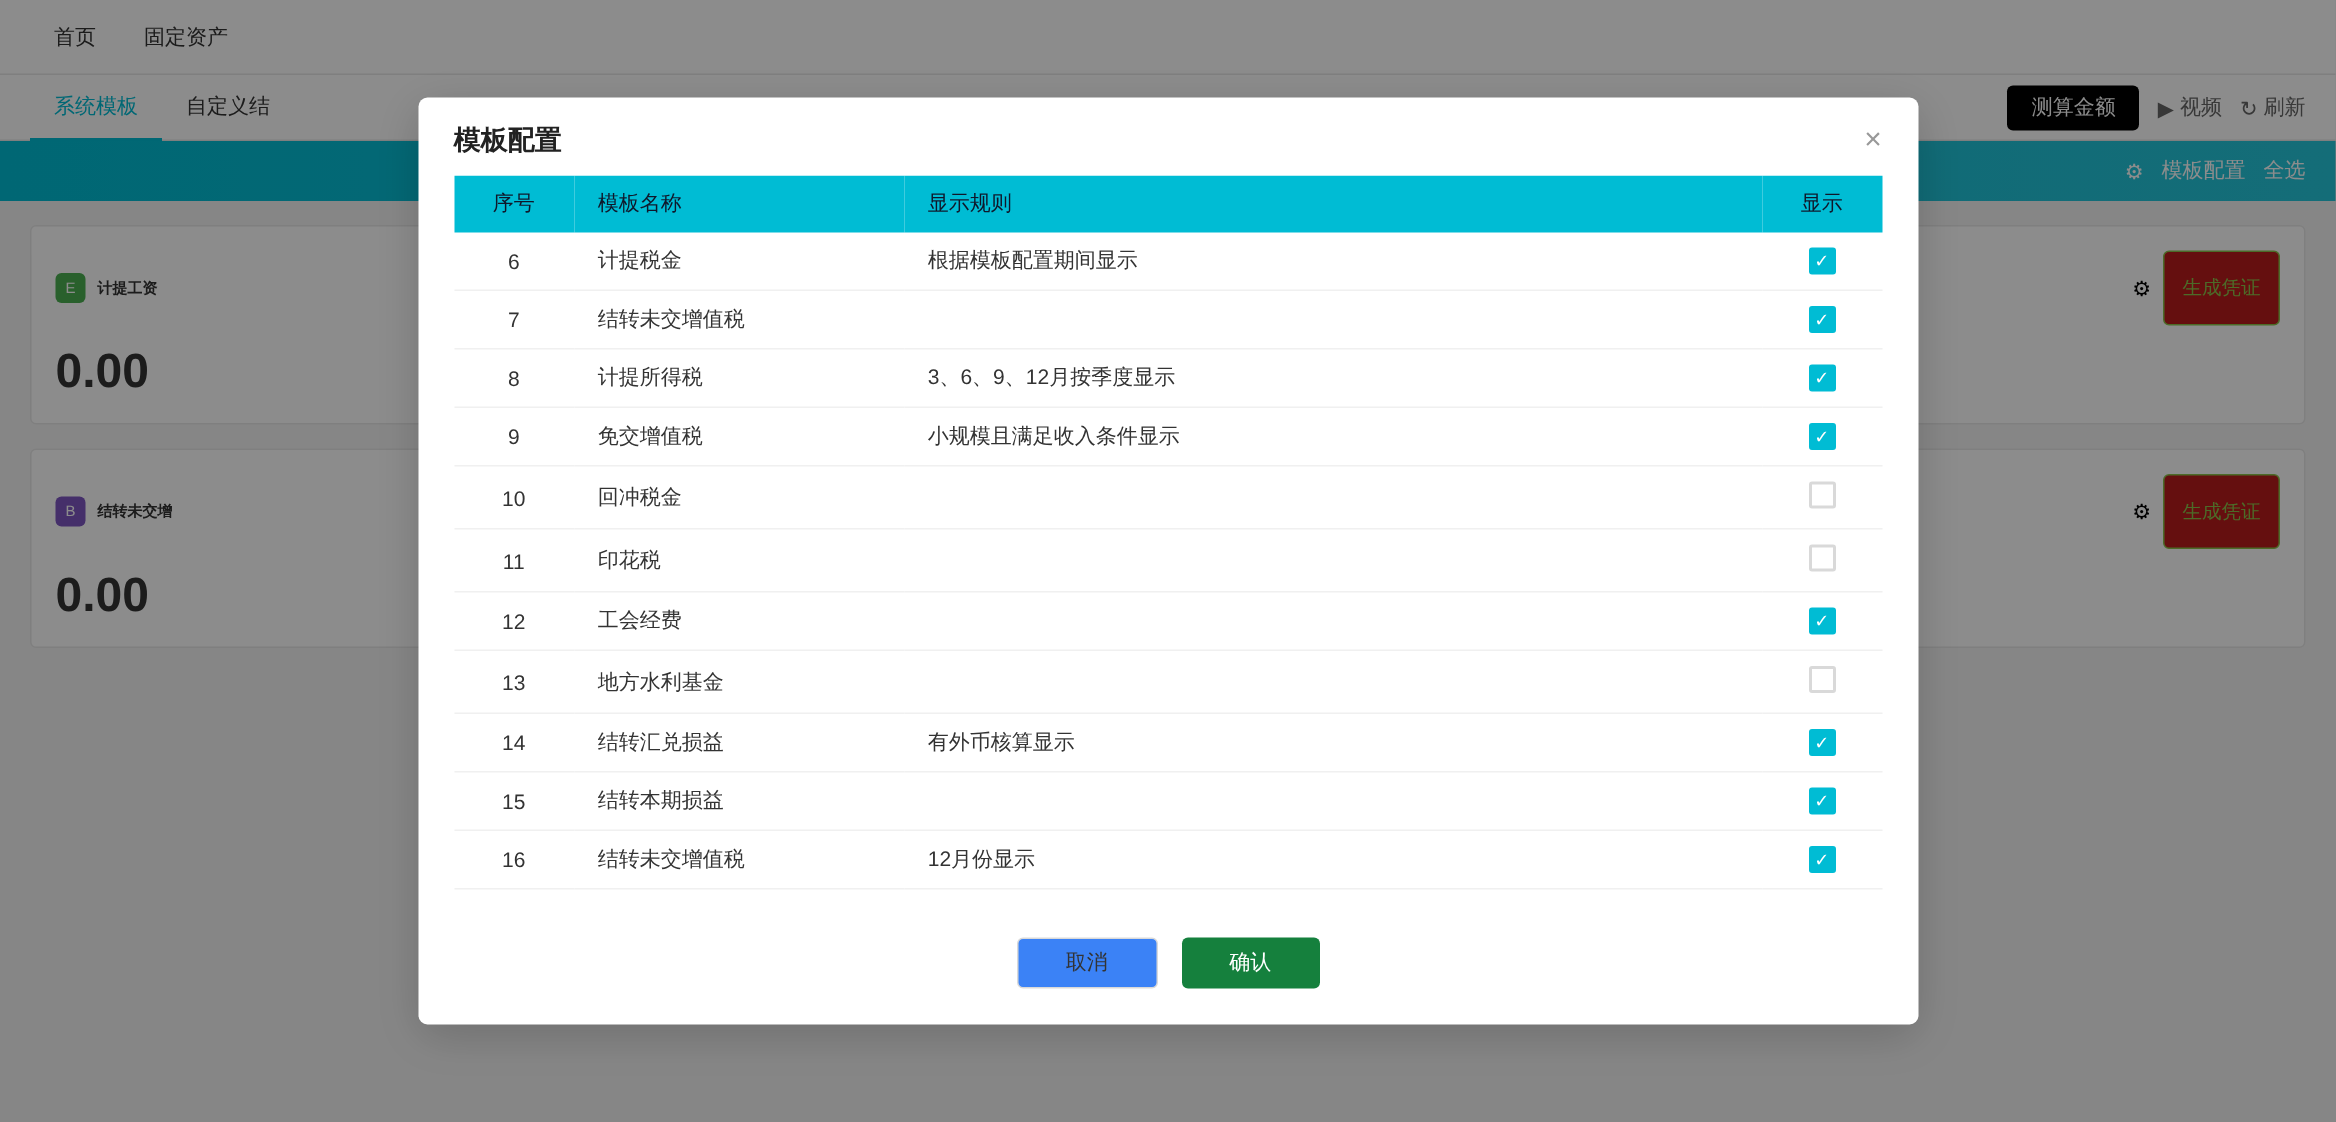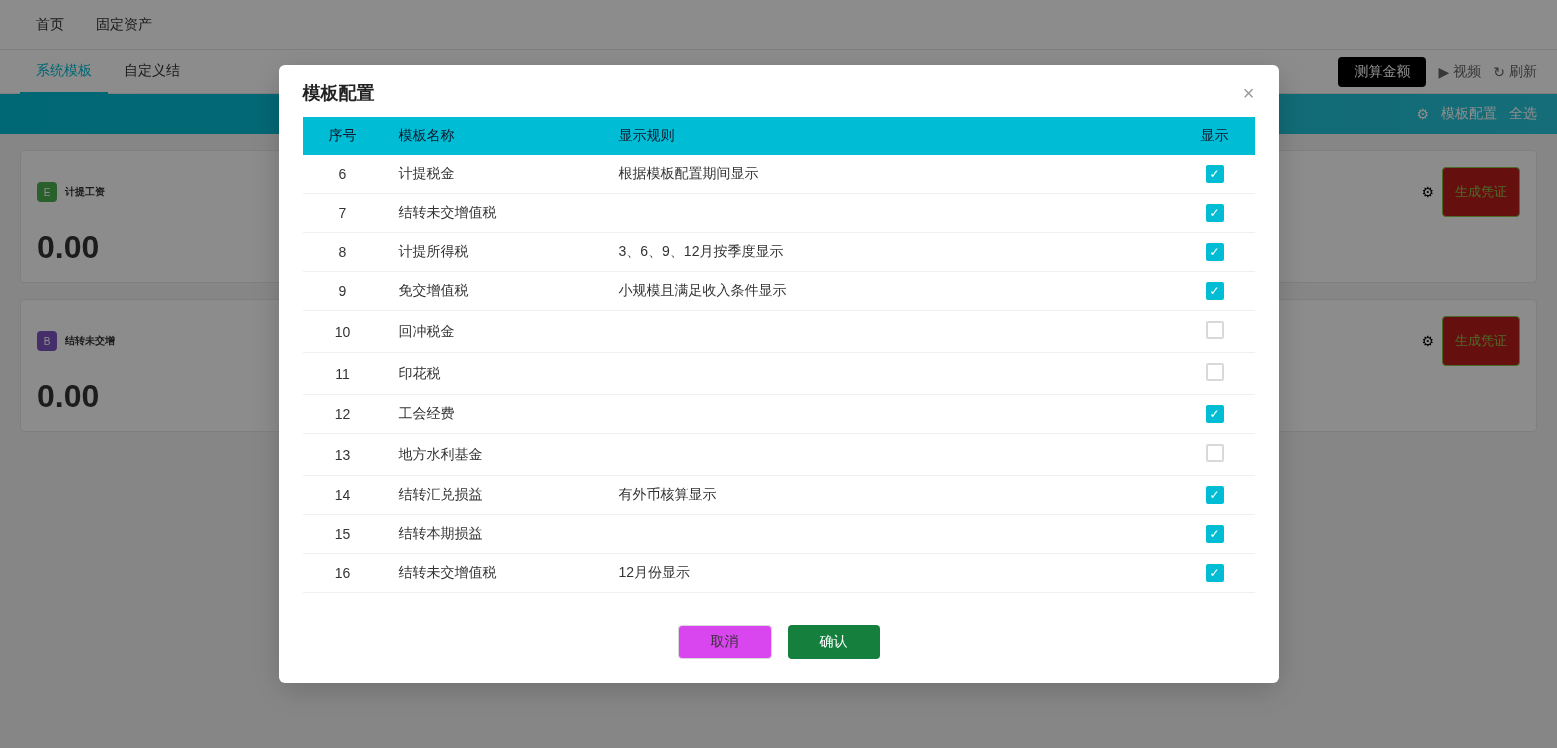--- a/index.html
+++ b/index.html
@@ -231,21 +231,21 @@
       padding: 0 24px 16px 24px;
     }
     .modal-footer {
       display: flex;
       justify-content: center;
       gap: 16px;
       padding: 16px 24px 24px 24px;
     }
     .btn-cancel {
       border: 1px solid #d9d9d9;
-      background: #d946ef;
+      background: #3b82f6;
       color: #333;
       border-radius: 4px;
       padding: 4px 32px;
       cursor: pointer;
       font-size: 14px;
       font-family: Liberation Serif, serif;
     }
     .btn-confirm {
       background: #15803d;
       color: #fff;

